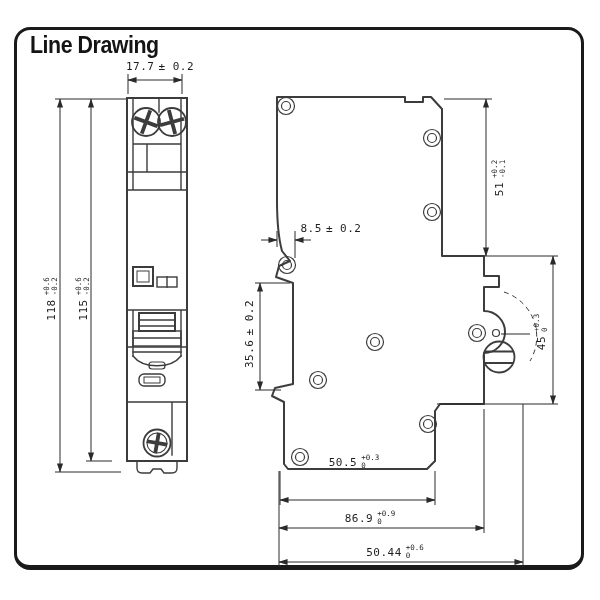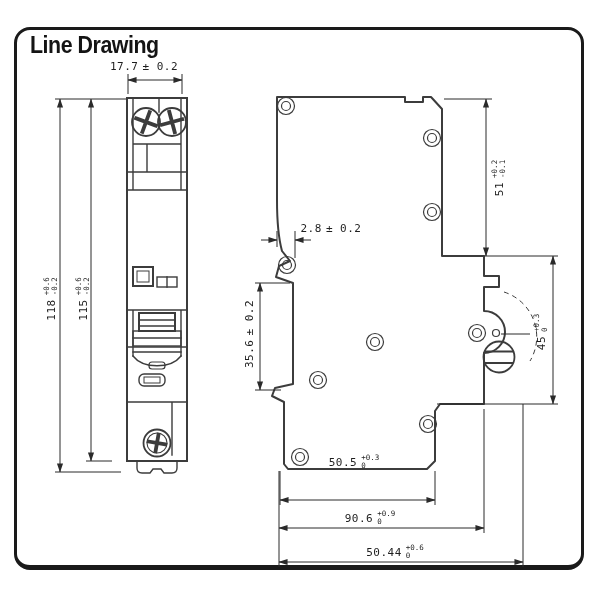--- a/index.html
+++ b/index.html
@@ -150,21 +150,21 @@
       <path d="M295,240 H311" marker-start="url(#arr)"></path>
       <path d="M486,99 V256" marker-start="url(#arr)" marker-end="url(#arr)"></path>
       <path d="M553,256 V404" marker-start="url(#arr)" marker-end="url(#arr)"></path>
       <path d="M260,283 V390" marker-start="url(#arr)" marker-end="url(#arr)"></path>
       <path d="M280,500 H435" marker-start="url(#arr)" marker-end="url(#arr)"></path>
       <path d="M279,528 H484" marker-start="url(#arr)" marker-end="url(#arr)"></path>
       <path d="M279,562 H523" marker-start="url(#arr)" marker-end="url(#arr)"></path>
     </g>
   </svg>
 
-  <div class="dimlabel" style="left:144px;top:66px">
+  <div class="dimlabel" style="left:160px;top:66px">
     <span>17.7</span>
       <span>± 0.2</span>
   </div>
 
   <div class="dimlabel rot" style="left:51px;top:299px">
     <span>118</span>
     <span class="ts">
         <span>+0.6</span>
         <span>-0.2</span>
       </span>
@@ -172,21 +172,21 @@
 
   <div class="dimlabel rot" style="left:83px;top:299px">
     <span>115</span>
     <span class="ts">
         <span>+0.6</span>
         <span>-0.2</span>
       </span>
   </div>
 
   <div class="dimlabel" style="left:331px;top:228px">
-    <span>2.8</span>
+    <span>8.5</span>
       <span>± 0.2</span>
   </div>
 
   <div class="dimlabel rot" style="left:499px;top:178px">
     <span>51</span>
     <span class="ts">
         <span>+0.2</span>
         <span>-0.1</span>
       </span>
   </div>
@@ -206,21 +206,21 @@
 
   <div class="dimlabel" style="left:354px;top:462px">
     <span>50.5</span>
     <span class="ts">
         <span>+0.3</span>
         <span>0</span>
       </span>
   </div>
 
   <div class="dimlabel" style="left:370px;top:518px">
-    <span>90.6</span>
+    <span>86.9</span>
     <span class="ts">
         <span>+0.9</span>
         <span>0</span>
       </span>
   </div>
 
   <div class="dimlabel" style="left:395px;top:552px">
     <span>50.44</span>
     <span class="ts">
         <span>+0.6</span>

